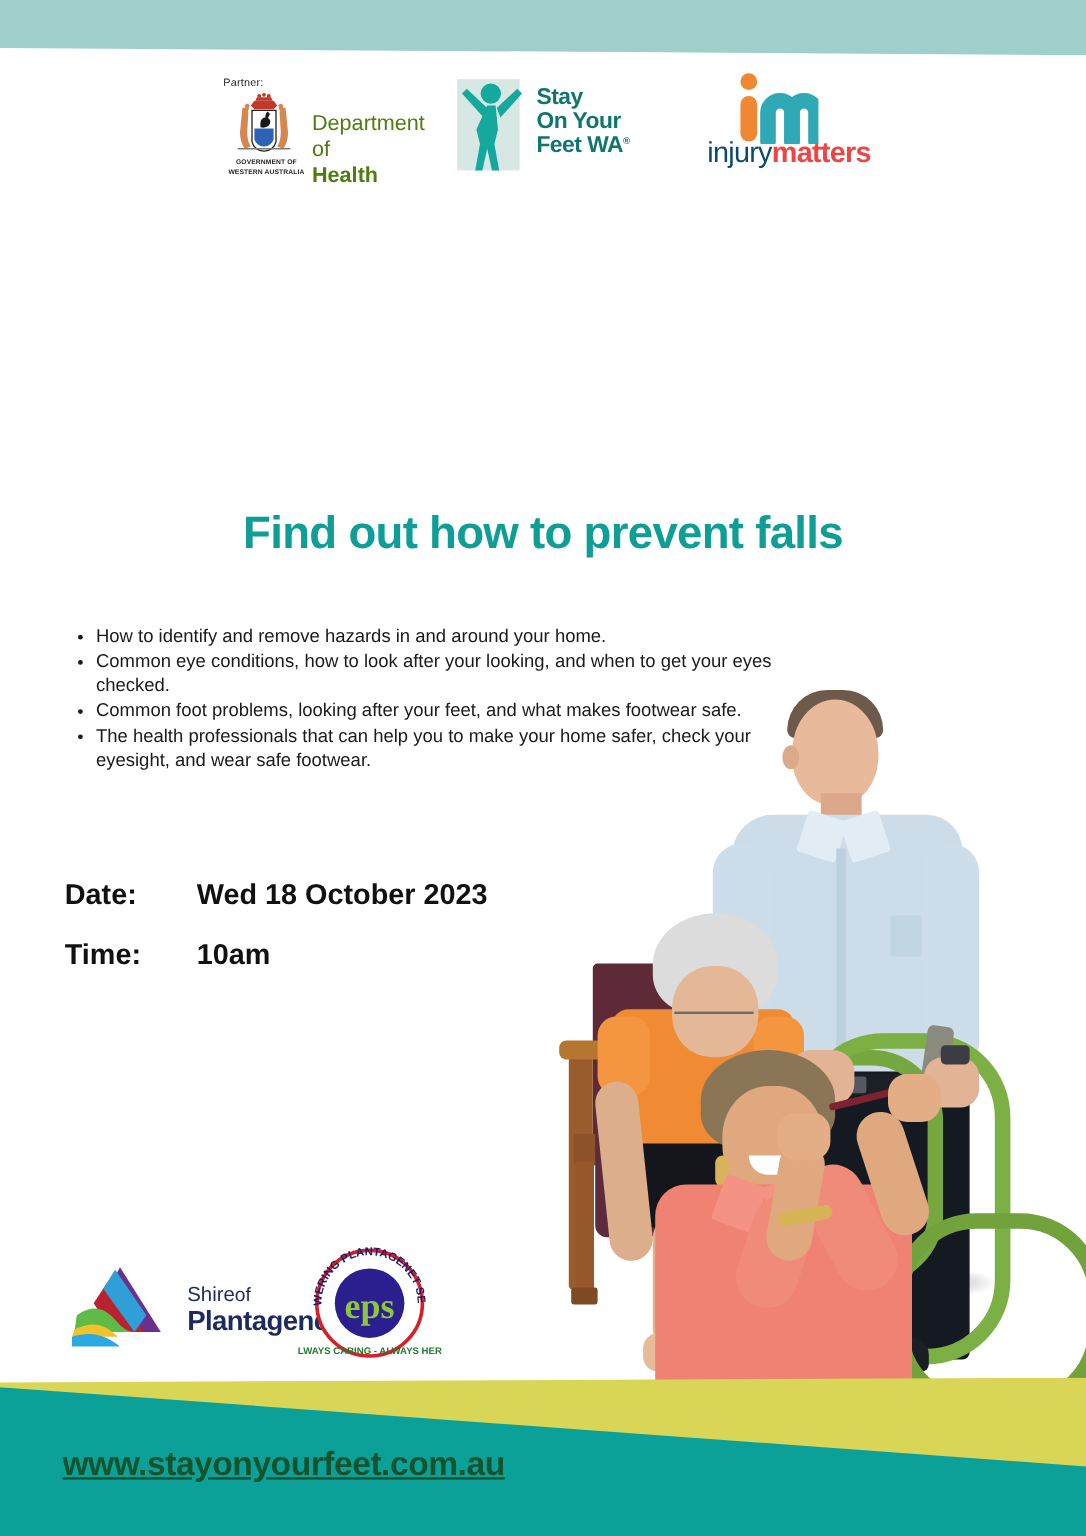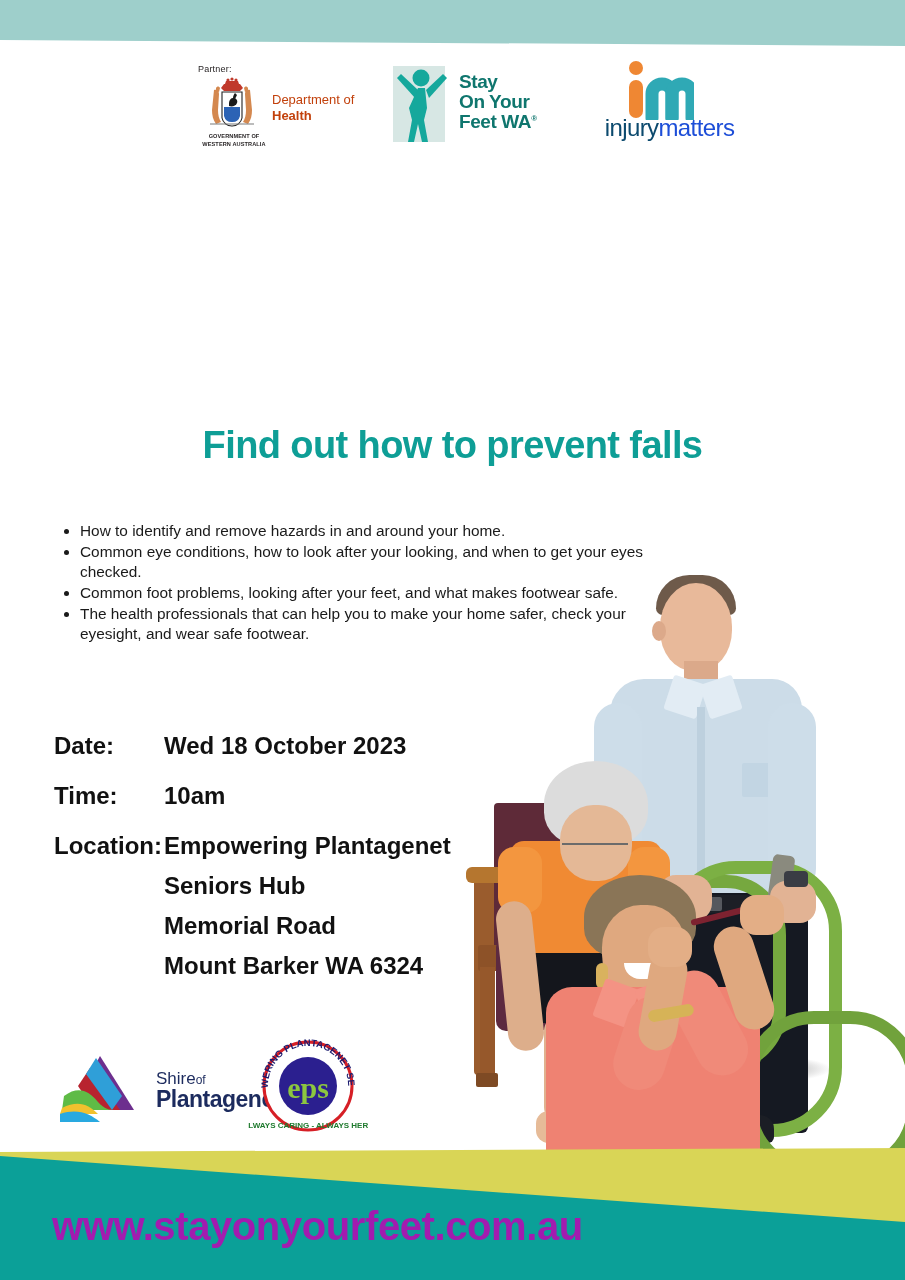--- a/index.html
+++ b/index.html
@@ -7,47 +7,47 @@
        font-family:"Liberation Sans","DejaVu Sans",sans-serif;}
 
   .poster{position:absolute;inset:0;background:#ffffff;overflow:hidden;}
 
   
   .topband{position:absolute;left:0;top:0;width:905px;height:50px;
            background:#9ecfcb;
            clip-path:polygon(0 0,100% 0,100% 46px,0 40px);}
 
   
-  .logorow{position:absolute;left:12px;top:58px;width:752px;height:92px;}
+  .logorow{position:absolute;left:0;top:58px;width:752px;height:92px;}
 
   .logo-doh{position:absolute;left:178px;top:6px;width:180px;height:86px;}
   .doh-partner{position:absolute;left:8px;top:0;font-size:9px;color:#231f20;
                font-family:"Liberation Sans",sans-serif;letter-spacing:.2px;}
   .doh-crest{position:absolute;left:12px;top:12px;width:60px;height:56px;}
   .doh-gov{position:absolute;left:4px;top:68px;width:80px;text-align:center;
            font-size:5.6px;font-weight:bold;color:#231f20;line-height:1.45;
            letter-spacing:.1px;}
-  .doh-name{position:absolute;left:82px;top:28px;font-size:13px;color:#c2410c;
+  .doh-name{position:absolute;left:82px;top:28px;font-size:18px;color:#4d7c0f;
             line-height:1.22;}
   .doh-name b{font-weight:bold;display:block;}
 
   .logo-soyf{position:absolute;left:375px;top:4px;width:175px;height:88px;}
   .soyf-sq{position:absolute;left:6px;top:4px;width:52px;height:76px;
            background:#d7e7e4;}
   .soyf-fig{position:absolute;left:0px;top:0px;width:70px;height:84px;}
   .soyf-txt{position:absolute;left:72px;top:10px;font-size:19px;font-weight:bold;
             color:#0f766e;line-height:1.04;letter-spacing:-.4px;}
   .soyf-txt sup{font-size:8px;vertical-align:super;}
 
   .logo-im{position:absolute;left:565px;top:2px;width:185px;height:92px;}
   .im-mark{position:absolute;left:45px;top:0px;width:72px;height:60px;}
   .im-word{position:absolute;left:0px;top:56px;width:185px;text-align:center;
            font-size:24px;line-height:1;letter-spacing:-.6px;}
   .im-word .o{color:#0c4a6e;}
-  .im-word .t{color:#1d4ed8;font-weight:normal;}
+  .im-word .t{color:#ef4444;font-weight:bold;}
 
   
   .title{position:absolute;left:0;top:168px;width:905px;text-align:center;
          color:#12a094;font-weight:bold;font-style:normal;
          font-size:86px;line-height:.92;letter-spacing:-2px;}
   .title .l1{display:block;}
   .title .l2{display:block;position:relative;}
   .reg{font-size:26px;vertical-align:super;position:relative;top:-20px;left:2px;
        font-weight:normal;}
 
@@ -224,35 +224,35 @@
   .w2-stick{position:absolute;left:238px;top:336px;width:74px;height:6px;
             background:#7d2230;border-radius:3px;transform:rotate(-14deg);}
 
   
   .sponsors{position:absolute;left:56px;top:1036px;width:330px;height:110px;}
 
   .shire{position:absolute;left:4px;top:12px;width:200px;height:86px;}
   .shire-mark{position:absolute;left:0;top:4px;width:108px;height:76px;}
   .shire-txt{position:absolute;left:96px;top:22px;color:#1c2b5e;line-height:1;}
   .shire-t1{font-size:17px;}
-  .shire-t1 i{font-size:12px;font-style:normal;}
+  .shire-t1 i{font-size:16px;font-style:normal;}
   .shire-t2{font-size:23px;font-weight:bold;letter-spacing:-.5px;margin-top:1px;}
 
   .eps{position:absolute;left:192px;top:0px;width:120px;height:106px;}
 
   
   .footer{position:absolute;left:0;top:1148px;width:905px;height:132px;}
   .ft-yellow{position:absolute;left:0;top:0;width:905px;height:132px;
              background:#d9d556;
              clip-path:polygon(0 4px,905px 0,905px 132px,0 132px);}
   .ft-teal{position:absolute;left:0;top:0;width:905px;height:132px;
            background:#0ba098;
            clip-path:polygon(0 8px,905px 74px,905px 132px,0 132px);}
-  .ft-url{position:absolute;left:52px;top:56px;font-size:40px;font-weight:bold;
-          color:#a21caf;letter-spacing:-.4px;}
+  .ft-url{position:absolute;left:52px;top:56px;font-size:28px;font-weight:bold;
+          color:#14532d;letter-spacing:-.4px;text-decoration:underline;}
 </style>
 </head>
 <body>
 
 <div class="poster">
 
   <div class="topband"></div>
 
   <div class="logorow">
 
@@ -327,29 +327,20 @@
 
   <div class="details">
     <div class="drow">
       <div class="dlabel">Date:</div>
       <div class="dval">Wed 18 October 2023</div>
     </div>
     <div class="drow">
       <div class="dlabel">Time:</div>
       <div class="dval">10am</div>
     </div>
-    <div class="drow">
-      <div class="dlabel">Location:</div>
-      <div class="dval">
-        <span class="ln">Empowering Plantagenet</span>
-        <span class="ln">Seniors Hub</span>
-        <span class="ln">Memorial Road</span>
-        <span class="ln">Mount Barker WA 6324</span>
-      </div>
-    </div>
   </div>
 
   <div class="photo">
     <div class="ph-shadow"></div>
 
     <div class="chair-back"></div>
     <div class="chair-arm-l"></div>
     <div class="chair-arm-r"></div>
     <div class="chair-armtop-l"></div>
     <div class="chair-armtop-r"></div>

